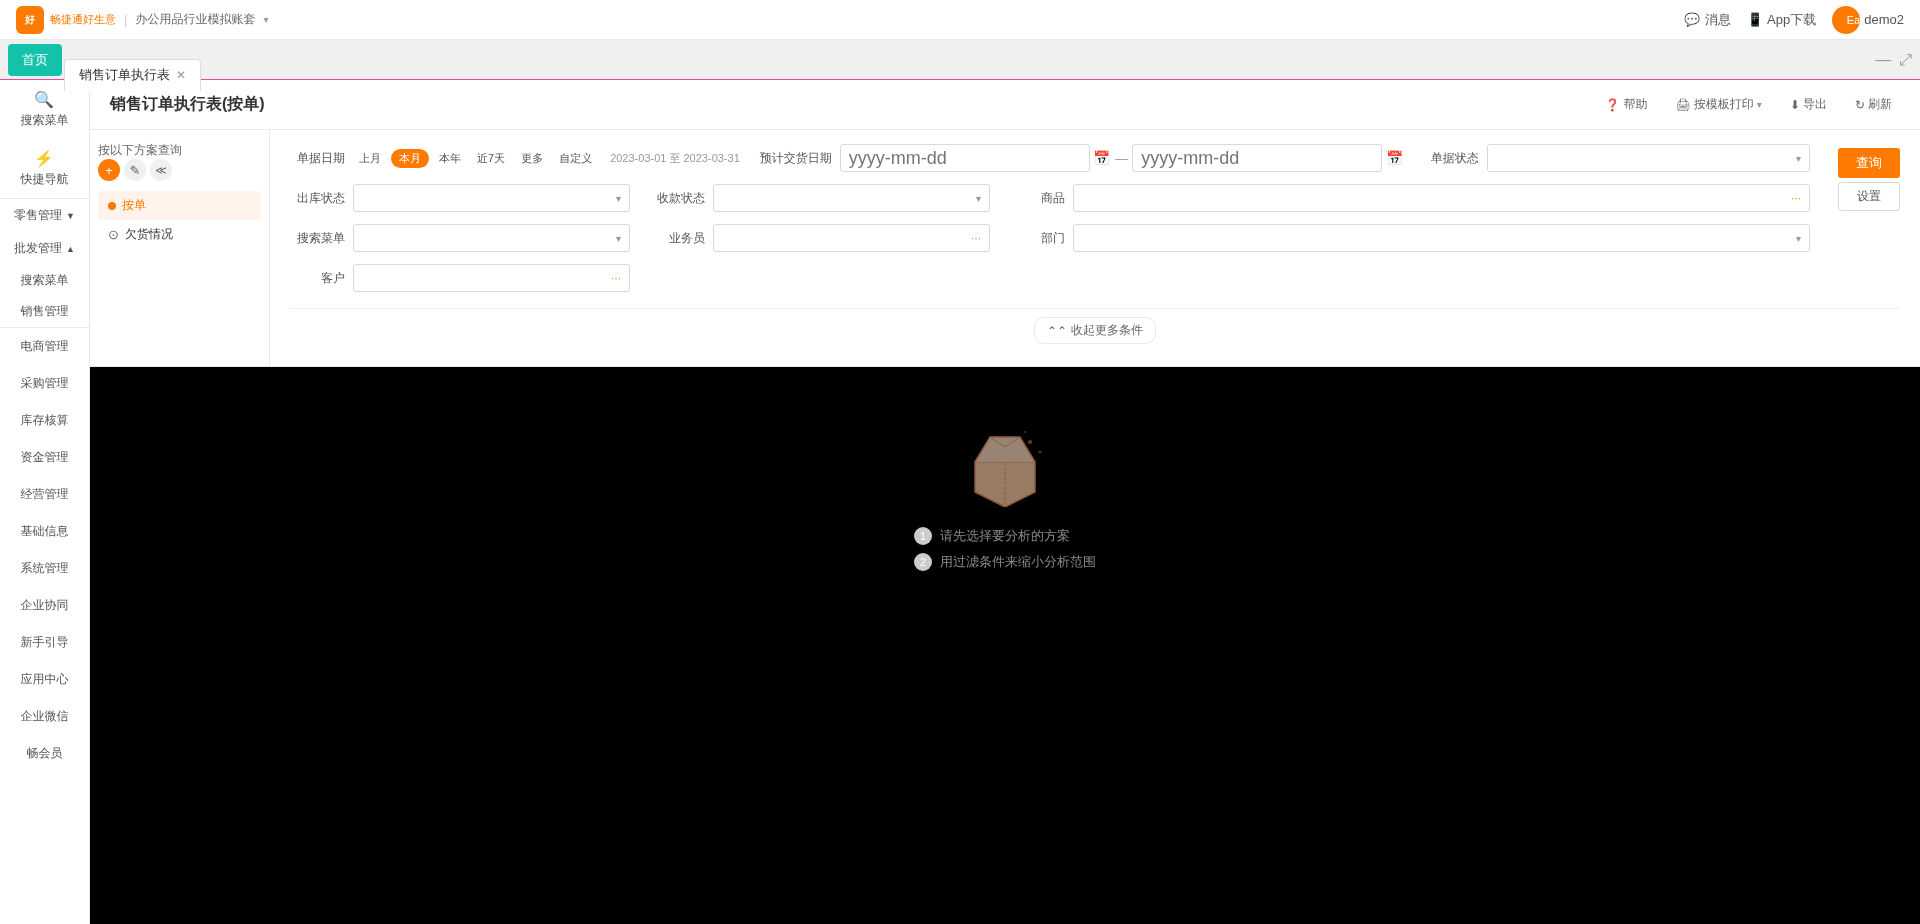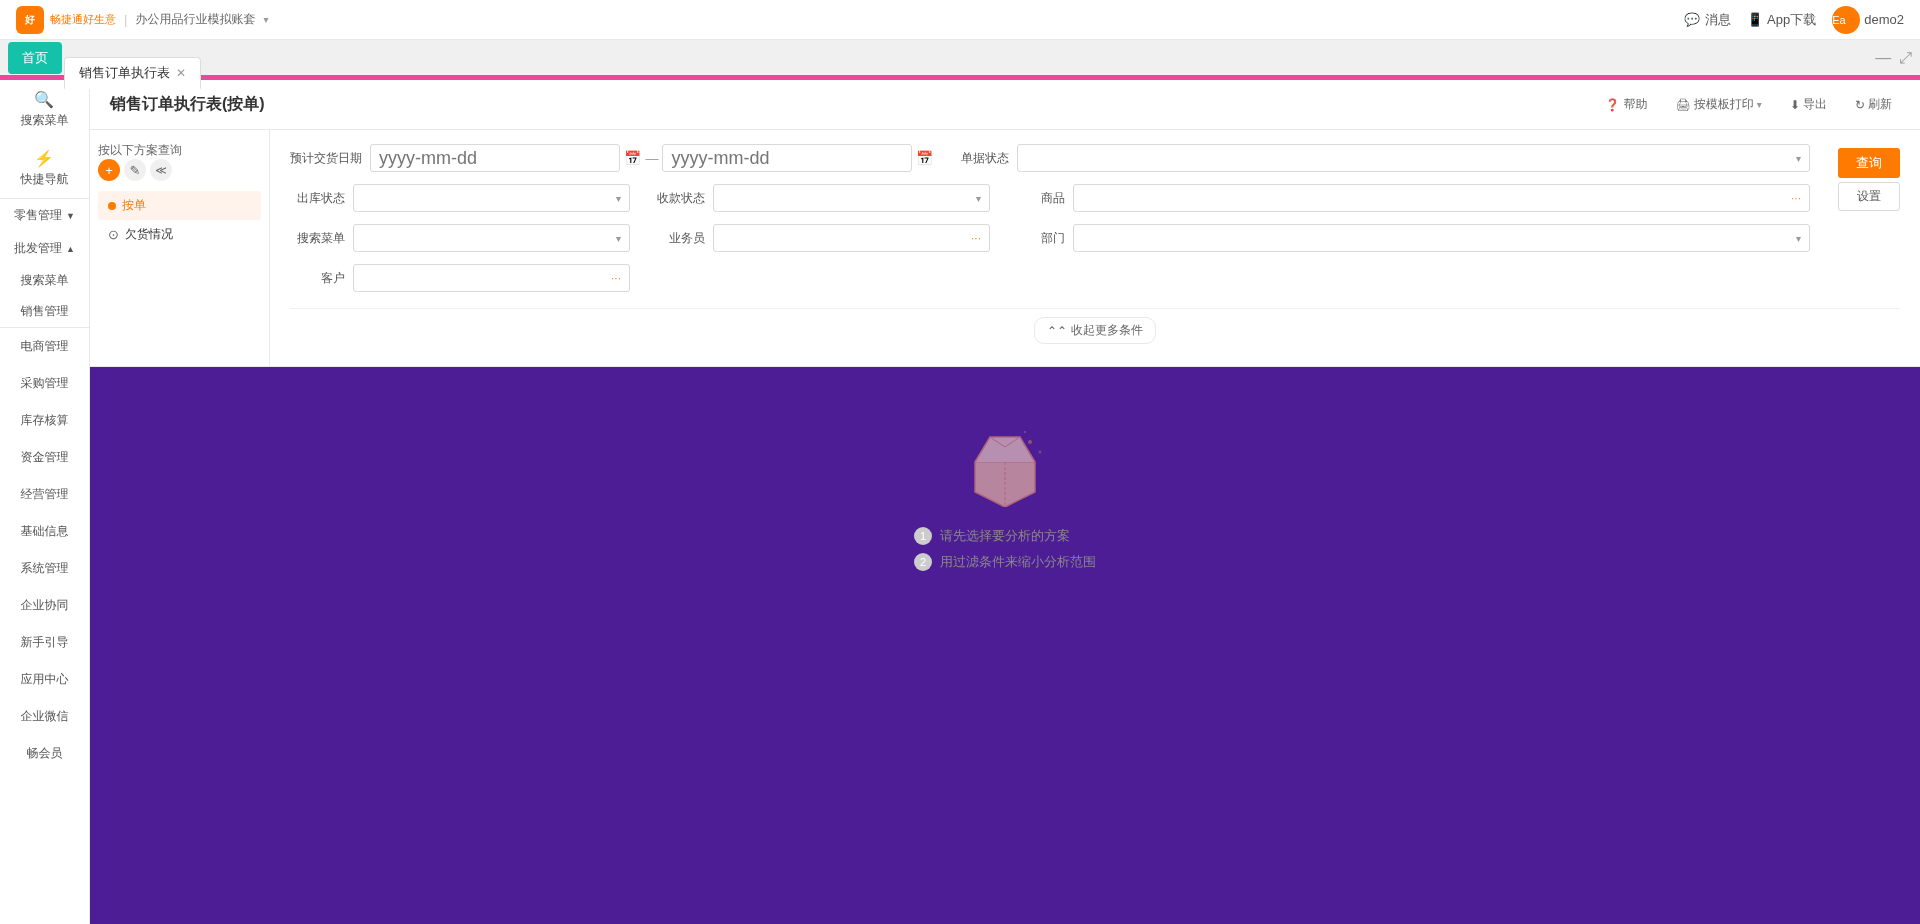--- a/index.html
+++ b/index.html
@@ -8,42 +8,42 @@
     
     .top-bar { height: 40px; background: #fff; display: flex; align-items: center; padding: 0 16px; border-bottom: 1px solid #e8e8e8; justify-content: space-between; flex-shrink: 0; }
     .top-bar-left { display: flex; align-items: center; gap: 8px; }
     .logo-area { display: flex; align-items: center; gap: 6px; }
     .logo-icon { width: 28px; height: 28px; background: #ff7a00; border-radius: 6px; display: flex; align-items: center; justify-content: center; color: white; font-size: 10px; font-weight: bold; }
     .logo-text { font-size: 11px; color: #ff7a00; line-height: 1.2; }
     .breadcrumb-area { display: flex; align-items: center; gap: 4px; color: #666; font-size: 12px; text-align: right; }
     .breadcrumb-sep { color: #ccc; }
     .top-bar-right { display: flex; align-items: center; gap: 16px; color: #555; font-size: 13px; }
     .top-bar-btn { display: flex; align-items: center; gap: 4px; cursor: pointer; }
-    .avatar { width: 28px; height: 28px; border-radius: 50%; background: #ff7a00; display: flex; align-items: center; justify-content: flex-start; color: white; font-size: 11px; overflow: hidden; }
-
-    
-    .tab-bar { height: 40px; background: #f0f0f0; display: flex; align-items: center; padding: 0 8px; gap: 2px; border-bottom: 5px solid #ec4899; flex-shrink: 0; }
+    .avatar { width: 28px; height: 28px; border-radius: 50%; background: #ff7a00; display: flex; align-items: center; justify-content: flex-end; color: white; font-size: 11px; overflow: hidden; }
+
+    
+    .tab-bar { height: 40px; background: #f0f0f0; display: flex; align-items: center; padding: 0 8px; gap: 2px; border-bottom: 1px solid #ec4899; flex-shrink: 0; }
     .tab { height: 32px; padding: 0 14px; display: flex; align-items: center; gap: 6px; cursor: pointer; border-radius: 4px 4px 0 0; font-size: 13px; color: #555; background: transparent; }
     .tab.active { background: #fff; color: #333; border: 1px solid #ddd; border-bottom: 1px solid #fff; position: relative; top: 15px; }
     .tab-close { color: #999; font-size: 12px; cursor: pointer; }
     .tab.home { background: #13c2a8; color: white; border-radius: 4px; }
     .window-controls { margin-left: auto; display: flex; gap: 8px; color: #999; cursor: pointer; font-size: 16px; }
 
     
     .main-layout { display: flex; flex: 1; overflow: hidden; }
 
     
     .sidebar { width: 90px; background: #fff; border-right: 1px solid #e8e8e8; display: flex; flex-direction: column; overflow-y: auto; flex-shrink: 0; }
     .sidebar-item { padding: 10px 0; text-align: center; cursor: pointer; font-size: 12px; color: #555; display: flex; flex-direction: column; align-items: center; gap: 3px; }
     .sidebar-item .s-icon { font-size: 16px; }
     .sidebar-group-header { padding: 8px 0; text-align: center; font-size: 12px; color: #555; cursor: pointer; display: flex; align-items: center; justify-content: center; gap: 4px; }
     .sidebar-sub-item { padding: 7px 0; text-align: center; font-size: 12px; color: #555; cursor: pointer; }
 
     
-    .content-area { flex: 1; overflow: auto; background: #4c1d95; }
+    .content-area { flex: 1; overflow: auto; background: #000000; }
     .page-header { background: #fff; padding: 12px 20px; display: flex; align-items: center; justify-content: space-between; border-bottom: 1px solid #e8e8e8; }
     .page-title { font-size: 16px; font-weight: 600; color: #333; }
     .header-actions { display: flex; align-items: center; gap: 12px; font-size: 12px; color: #666; }
     .header-action-btn { display: flex; align-items: center; gap: 3px; cursor: pointer; padding: 4px 8px; border-radius: 3px; }
 
     
     .filter-panel { background: #fff; margin: 0; padding: 0; }
     .filter-layout { display: flex; }
     .filter-sidebar { width: 180px; border-right: 1px solid #e8e8e8; padding: 12px 8px; flex-shrink: 0; }
     .filter-sidebar-title { font-size: 12px; color: #666; display: flex; align-items: center; gap: 4px; }
@@ -251,20 +251,32 @@
           </div>
         </div>
 
         <div class="filter-form">
 
           <div style="display:flex;align-items:flex-start;gap:0;">
             <div style="flex:1;">
 
               <div class="filter-row">
 
+                <div class="filter-field" style="flex:0 0 auto;min-width:340px;">
+                  <span class="filter-label">单据日期</span>
+                  <div class="date-quick-btns">
+                    <button class="dq-btn">上月</button>
+                    <button class="dq-btn active">本月</button>
+                    <button class="dq-btn">本年</button>
+                    <button class="dq-btn">近7天</button>
+                    <button class="dq-btn">更多</button>
+                    <button class="dq-btn">自定义</button>
+                  </div>
+                  <span class="date-range-text">2023-03-01 至 2023-03-31</span>
+                </div>
 
                 <div class="filter-field" style="flex:0 0 auto;min-width:340px;">
                   <span class="filter-label">预计交货日期</span>
                   <div class="date-range">
                     <input class="date-input" type="text" placeholder="yyyy-mm-dd" style="">
                     <span class="date-icon">📅</span>
                     <span class="date-sep">—</span>
                     <input class="date-input" type="text" placeholder="yyyy-mm-dd" style="">
                     <span class="date-icon">📅</span>
                   </div>

